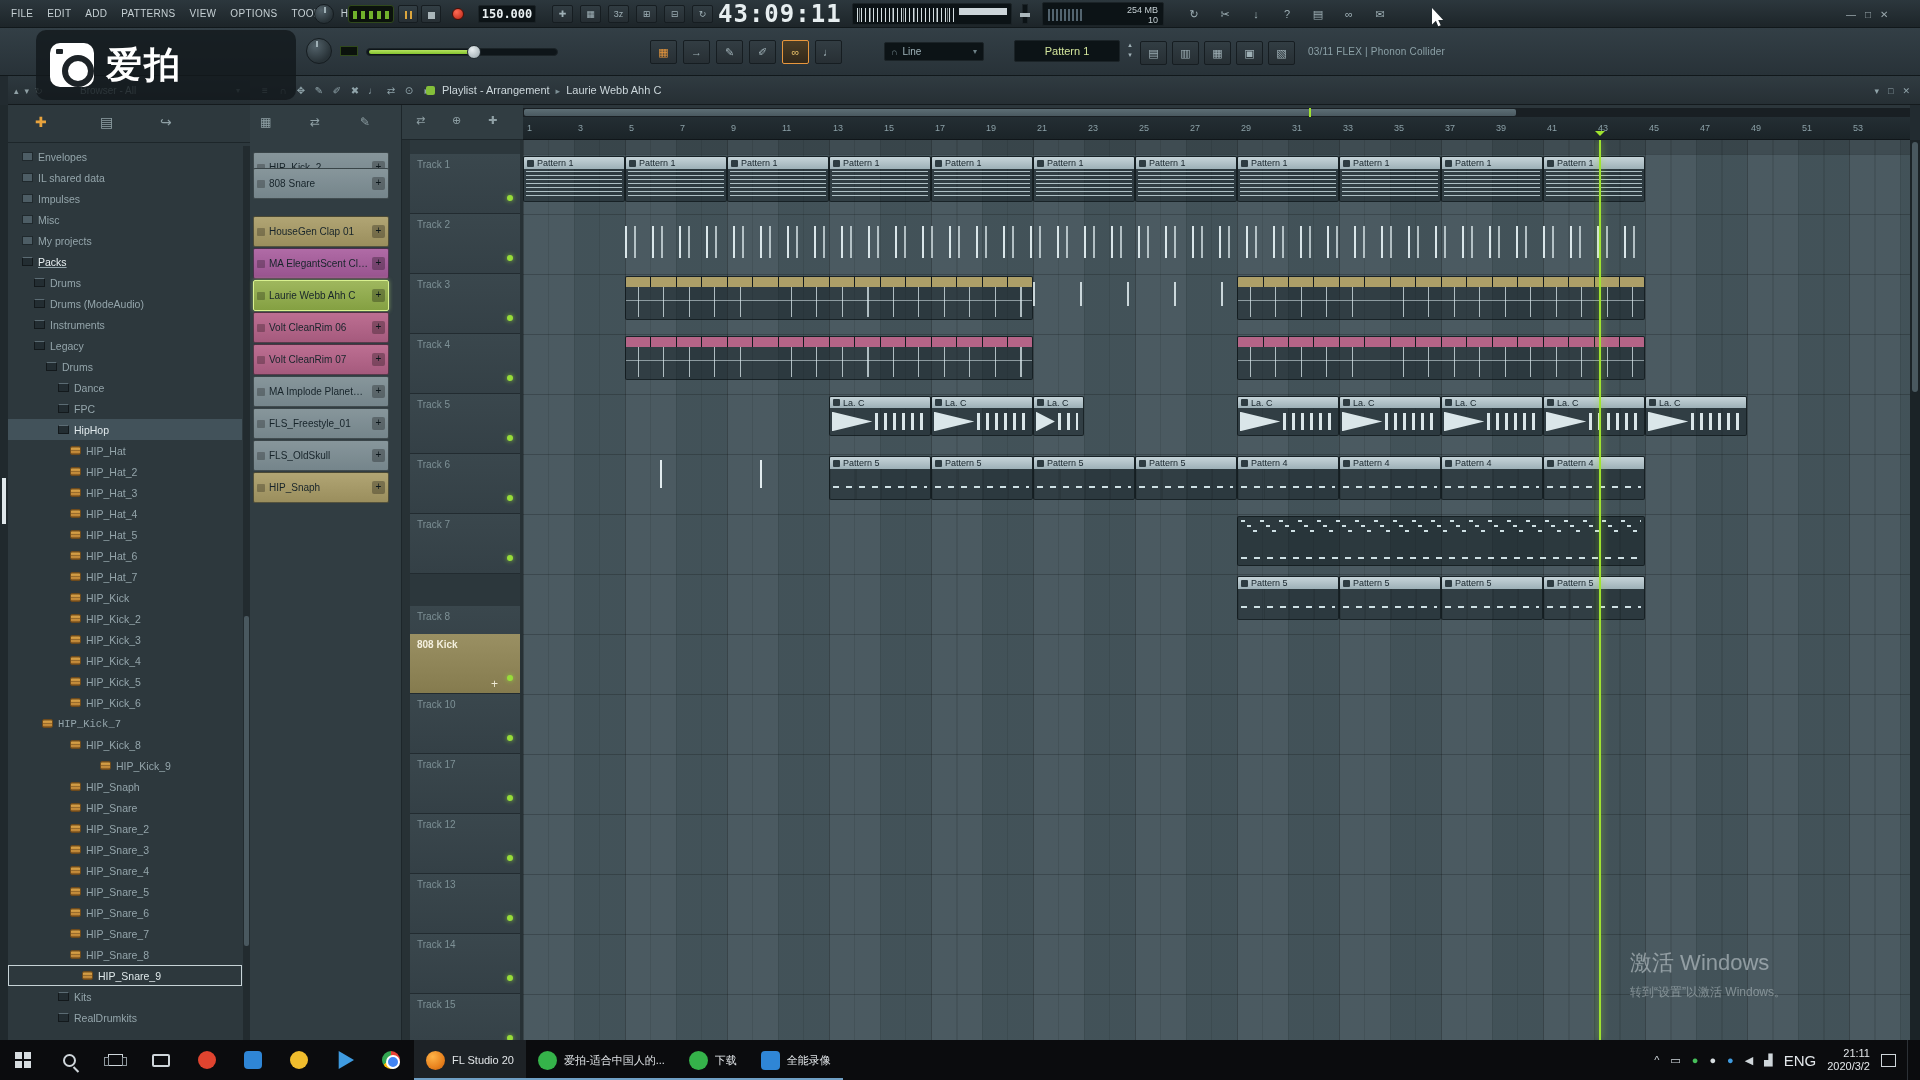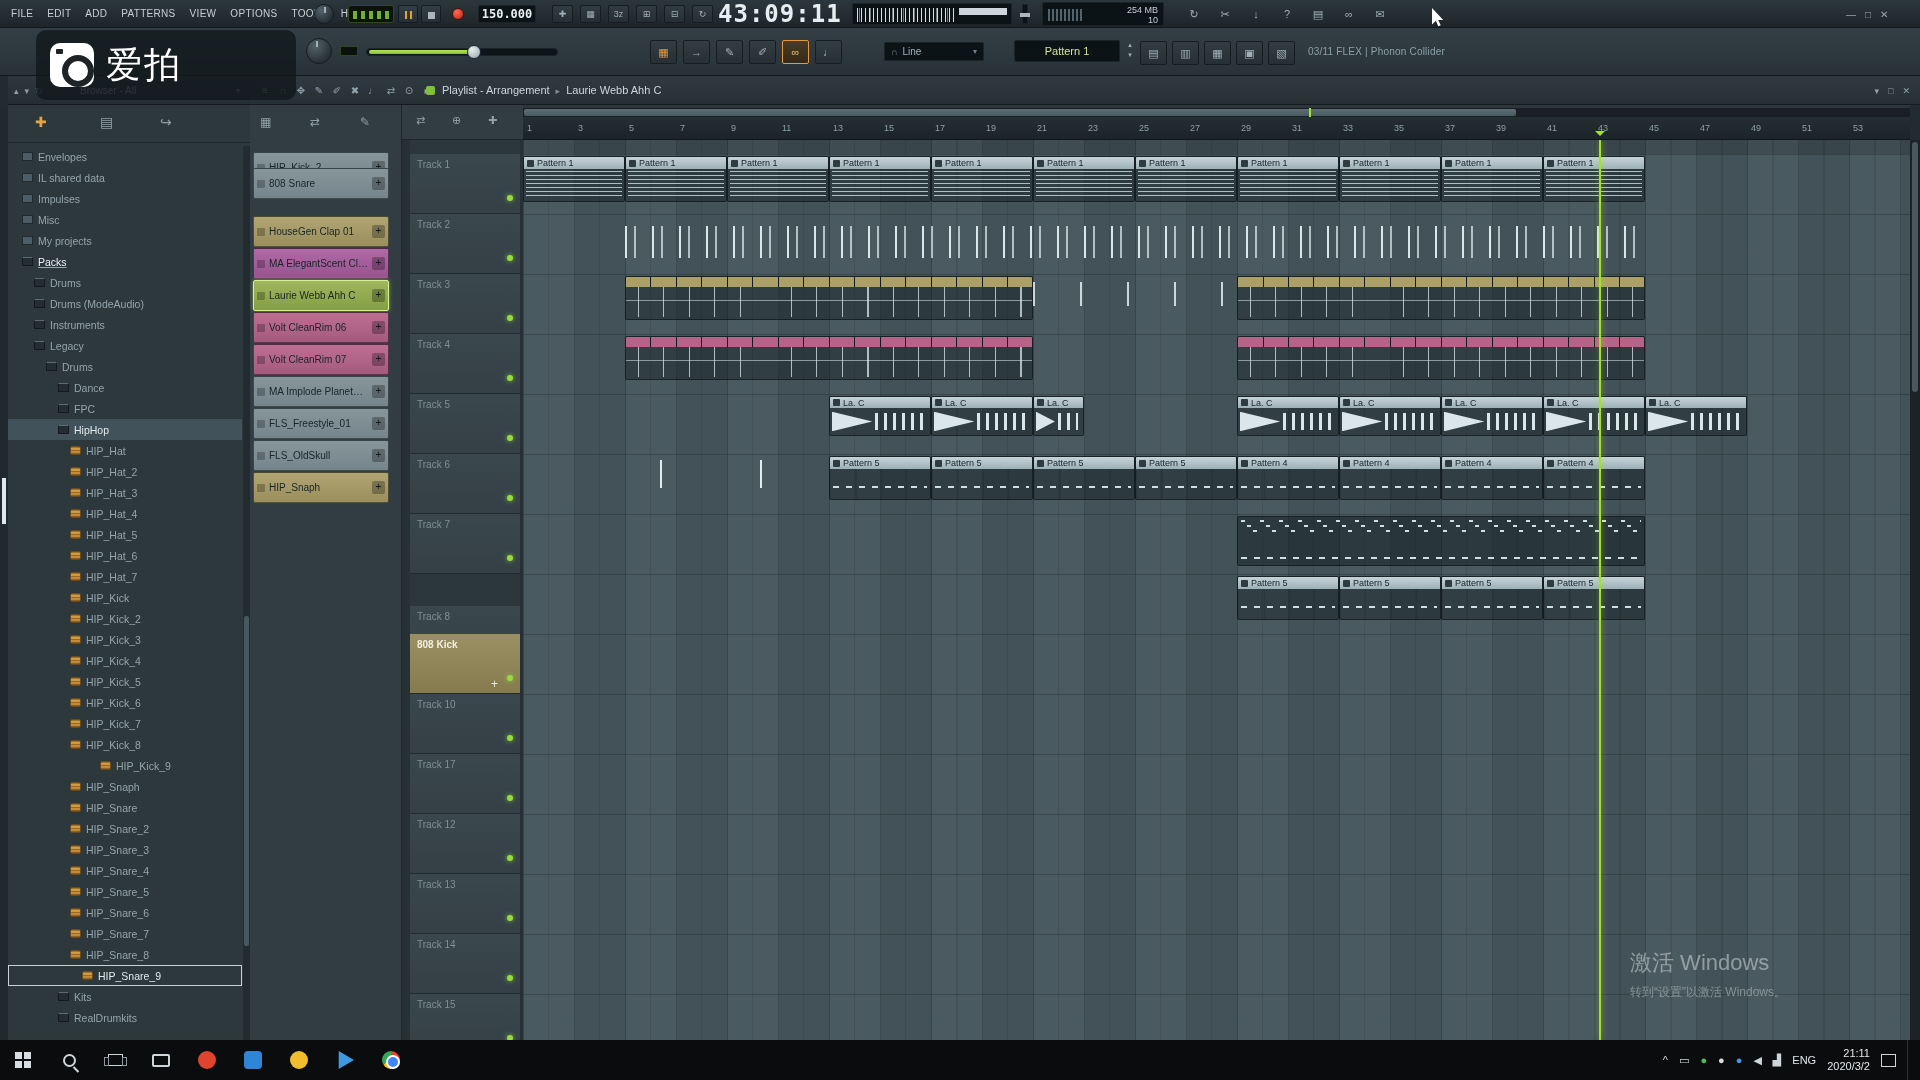--- a/index.html
+++ b/index.html
@@ -170,21 +170,21 @@
 .k-notes .n3{position:absolute;left:3px;right:3px;top:3px;height:14px;background-image:repeating-linear-gradient(90deg,#cfe0e4 0 4px,transparent 4px 19px),repeating-linear-gradient(90deg,#cfe0e4 0 4px,transparent 4px 19px),repeating-linear-gradient(90deg,#cfe0e4 0 4px,transparent 4px 19px);background-size:100% 2px;background-repeat:no-repeat;background-position:0 0,6px 5px,12px 10px}
 .k-notes .nline{position:absolute;left:3px;right:3px;bottom:6px;height:2px;background:repeating-linear-gradient(90deg,#cfe0e4 0 6px,transparent 6px 13px)}
 .k-hit{border:none;background:transparent}
 .k-hit .ln{position:absolute;left:2px;top:4px;bottom:12px;width:2px;background:#e2ecef}
 
 
 .aipai{position:absolute;left:36px;top:30px;width:260px;height:70px;background:rgba(18,24,28,.82);border-radius:10px;display:flex;align-items:center;padding:0 14px;gap:12px;z-index:45}
 .wmlogo{width:44px;height:44px;background:#fff;border-radius:10px;position:relative;flex:none}
 .wmlogo::before{content:"";position:absolute;left:12px;top:12px;width:20px;height:20px;border-radius:50%;background:#fff;border:6px solid #1d2327}
 .wmlogo::after{content:"";position:absolute;left:6px;top:6px;width:7px;height:5px;background:#1d2327;border-radius:1px}
-.wmtext{font-size:36px;font-weight:normal;color:#fff;letter-spacing:2px}
+.wmtext{font-size:36px;font-weight:bold;color:#fff;letter-spacing:2px}
 .activate{position:absolute;left:1630px;top:948px;z-index:20;color:rgba(220,228,232,.5)}
 .activate .l1{font-size:22px}
 .activate .l2{font-size:12px;margin-top:6px;color:rgba(220,228,232,.42)}
 
 
 .taskbar{position:absolute;left:0;bottom:0;width:1920px;height:40px;background:#0b0c0e;z-index:60;display:flex;align-items:stretch}
 .tkbtn{width:46px;display:flex;align-items:center;justify-content:center}
 .winlogo{width:16px;height:16px;display:grid;grid-template-columns:7px 7px;grid-template-rows:7px 7px;gap:2px}
 .winlogo i{background:#d7dde0}
 .lens{width:13px;height:13px;border:2px solid #cfd6da;border-radius:50%;position:relative}
@@ -204,21 +204,21 @@
 .tkapp::after{content:"";position:absolute;left:0;right:0;bottom:0;height:2px;background:#6f9fc4}
 .tkapp.active{background:#1d2226}
 .appdot{width:19px;height:19px;border-radius:4px;flex:none}
 .appdot.fl{border-radius:50%;background:radial-gradient(circle at 35% 30%,#ffb347,#e8821e 60%,#c35f10) !important}
 .appdot.circle{border-radius:50%}
 .applabel{font-size:11px;color:#e0e4e7;white-space:nowrap;overflow:hidden;text-overflow:ellipsis}
 .tkspacer{flex:1}
 .tray{display:flex;align-items:center;gap:11px;padding:0 8px}
 .trayicons{display:flex;gap:11px;align-items:center}
 .trayic{font-size:11px;color:#cfd6da}
-.lang{font-size:11px;color:#e3e7ea}
+.lang{font-size:15px;color:#e3e7ea}
 .clock{text-align:right;font-size:11px;color:#e3e7ea;line-height:13px}
 .action{width:15px;height:13px;border:1px solid #cfd6da}
 .sliver{width:5px;border-left:1px solid #2c3136;height:100%}
 </style>
 </head>
 <body>
 
 <div id="root">
 
   <div class="menubar">
@@ -465,21 +465,21 @@
           <span class="tlabel">HIP_Kick_4</span>
         </div>
         <div class="trow" style="padding-left: 62px;">
           <div class="ticon sample"></div>
           <span class="tlabel">HIP_Kick_5</span>
         </div>
         <div class="trow" style="padding-left: 62px;">
           <div class="ticon sample"></div>
           <span class="tlabel">HIP_Kick_6</span>
         </div>
-        <div class="trow" style="padding-left: 62px;">
+        <div class="trow" style="padding-left: 34px; font-family: Liberation Mono, monospace;">
           <div class="ticon sample"></div>
           <span class="tlabel">HIP_Kick_7</span>
         </div>
         <div class="trow" style="padding-left: 62px;">
           <div class="ticon sample"></div>
           <span class="tlabel">HIP_Kick_8</span>
         </div>
         <div class="trow" style="padding-left: 92px;">
           <div class="ticon sample"></div>
           <span class="tlabel">HIP_Kick_9</span>
@@ -1063,20 +1063,38 @@
         <div class="tkbtn">
           <div class="appicon circle" style="background: rgb(240, 189, 45);"></div>
         </div>
         <div class="tkbtn">
           <div class="appicon play" style="background: rgb(63, 155, 224);"></div>
         </div>
         <div class="tkbtn">
           <div class="appicon chrome"></div>
         </div>
       </div>
+    <div class="tkapps">
+        <div class="tkapp active">
+          <div class="appdot fl" style="background: rgb(232, 130, 30);"></div>
+          <span class="applabel">FL Studio 20</span>
+        </div>
+        <div class="tkapp">
+          <div class="appdot circle" style="background: rgb(53, 179, 74);"></div>
+          <span class="applabel">爱拍-适合中国人的...</span>
+        </div>
+        <div class="tkapp">
+          <div class="appdot circle" style="background: rgb(53, 179, 74);"></div>
+          <span class="applabel">下载</span>
+        </div>
+        <div class="tkapp">
+          <div class="appdot square" style="background: rgb(47, 134, 214);"></div>
+          <span class="applabel">全能录像</span>
+        </div>
+      </div>
     <div class="tkspacer"></div>
     <div class="tray">
       <div class="trayicons">
           <div class="trayic" style="color: rgb(207, 214, 218);">^</div>
           <div class="trayic" style="color: rgb(207, 214, 218);">▭</div>
           <div class="trayic" style="color: rgb(70, 192, 90);">●</div>
           <div class="trayic" style="color: rgb(215, 221, 224);">●</div>
           <div class="trayic" style="color: rgb(63, 155, 224);">●</div>
           <div class="trayic" style="color: rgb(207, 214, 218);">◀</div>
           <div class="trayic" style="color: rgb(207, 214, 218);">▟</div>

